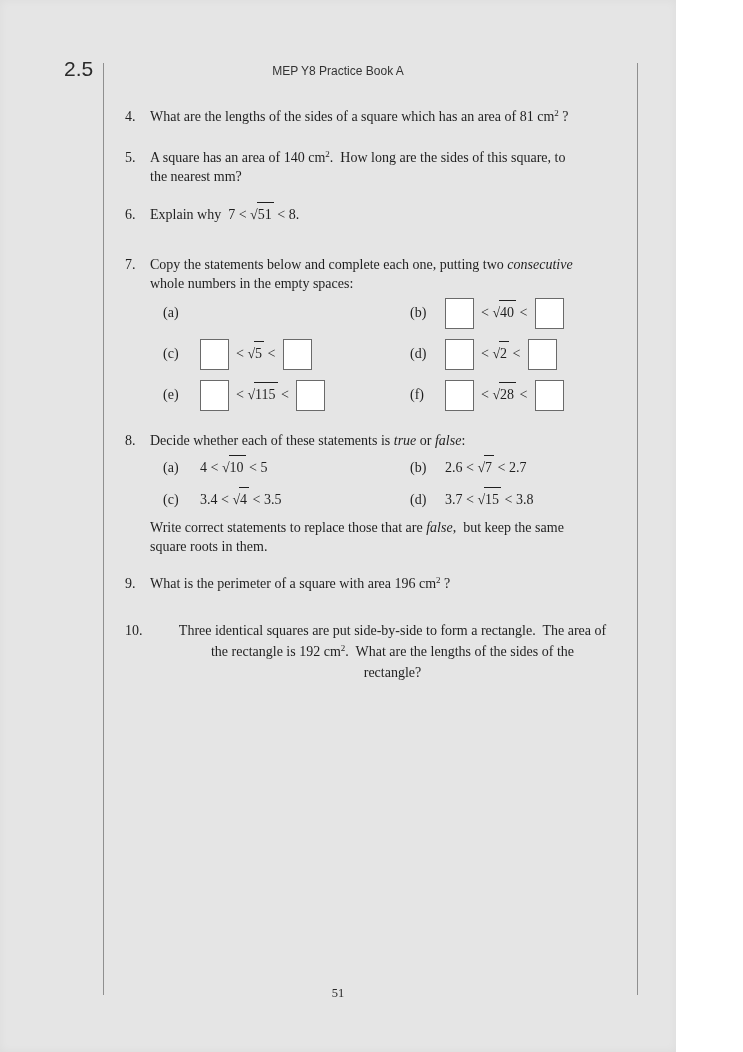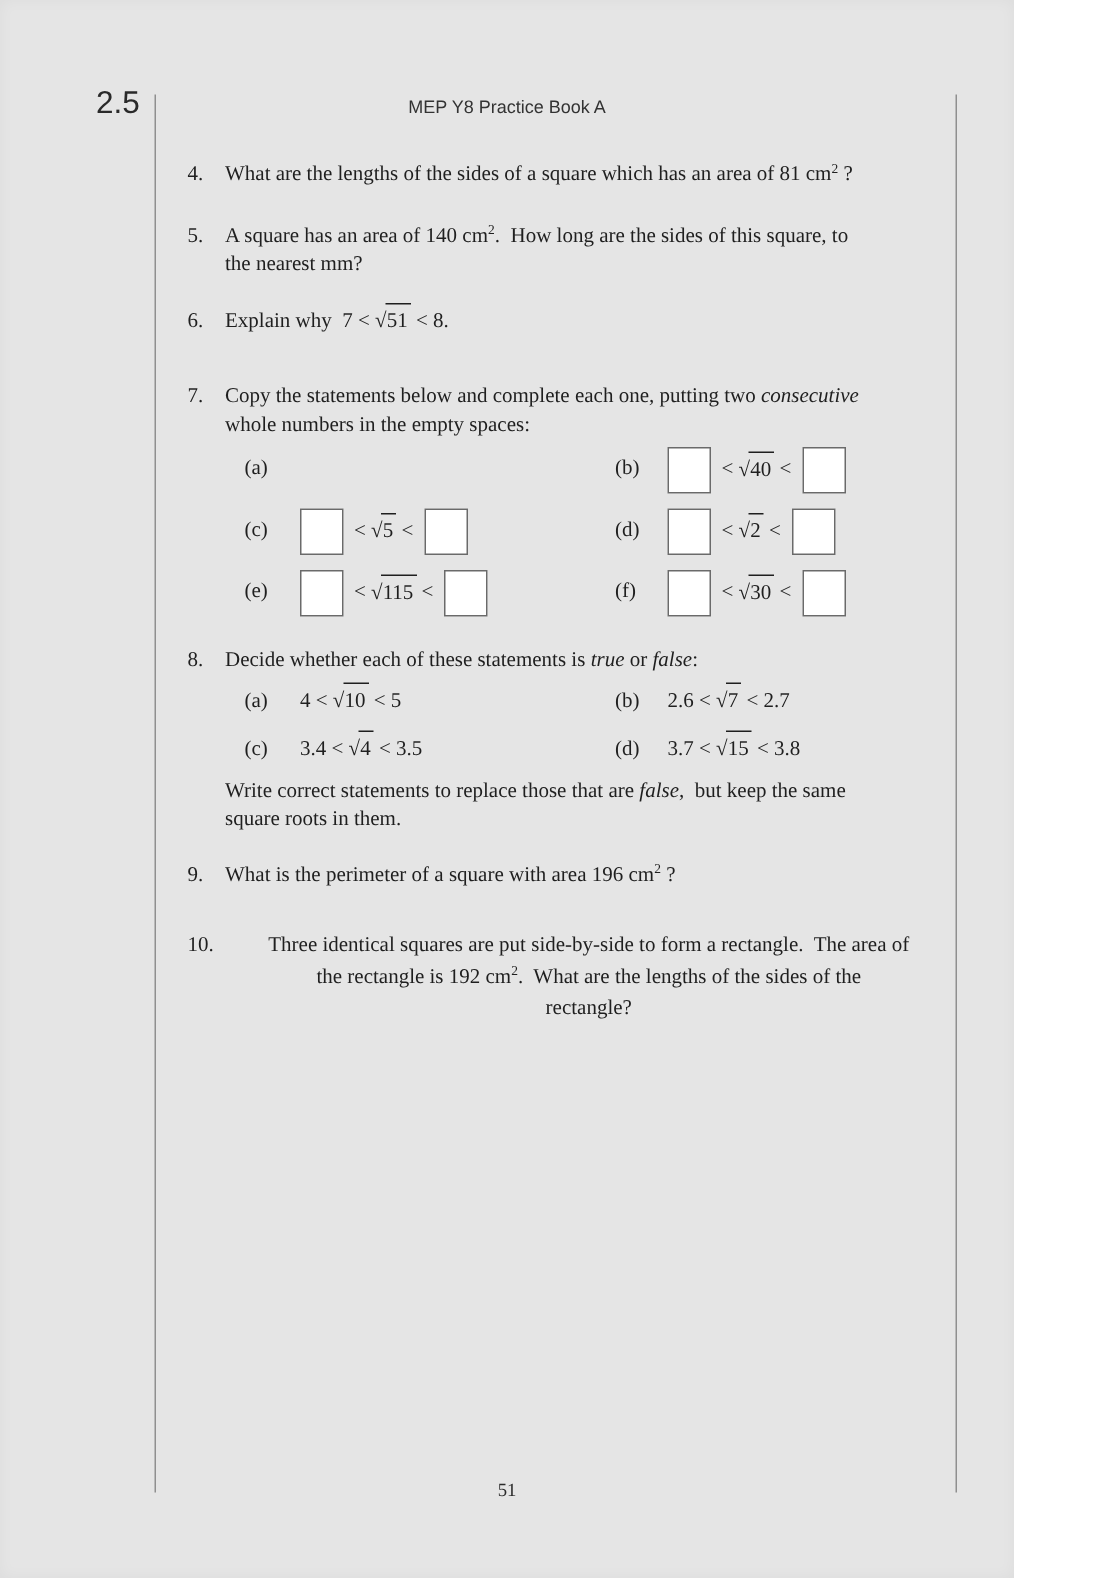--- a/index.html
+++ b/index.html
@@ -108,21 +108,21 @@
   <div class="boxrow" style="top:339px">
     <span class="plabel pl-l">(c)</span>
     <span class="pbody pb-l"><span class="ansbox"></span>&nbsp; &lt; <span class="sqrt">√<span class="rad">5</span></span> &lt; &nbsp;<span class="ansbox"></span></span>
     <span class="plabel pl-r">(d)</span>
     <span class="pbody pb-r"><span class="ansbox"></span>&nbsp; &lt; <span class="sqrt">√<span class="rad">2</span></span> &lt; &nbsp;<span class="ansbox"></span></span>
   </div>
   <div class="boxrow" style="top:380px">
     <span class="plabel pl-l">(e)</span>
     <span class="pbody pb-l"><span class="ansbox"></span>&nbsp; &lt; <span class="sqrt">√<span class="rad">115</span></span> &lt; &nbsp;<span class="ansbox"></span></span>
     <span class="plabel pl-r">(f)</span>
-    <span class="pbody pb-r"><span class="ansbox"></span>&nbsp; &lt; <span class="sqrt">√<span class="rad">30</span></span> &lt; &nbsp;<span class="ansbox"></span></span>
+    <span class="pbody pb-r"><span class="ansbox"></span>&nbsp; &lt; <span class="sqrt">√<span class="rad">28</span></span> &lt; &nbsp;<span class="ansbox"></span></span>
   </div>
 
   <div class="q" style="top:431px">
     <span class="qnum">8.</span>
     <div class="qbody">Decide whether each of these statements is <i>true</i> or <i>false</i>:</div>
   </div>
   <div class="stmtrow" style="top:456px">
     <span class="plabel pl-l">(a)</span>
     <span class="pbody pb-l">4 &lt; <span class="sqrt">√<span class="rad">10</span></span> &lt; 5</span>
     <span class="plabel pl-r">(b)</span>

